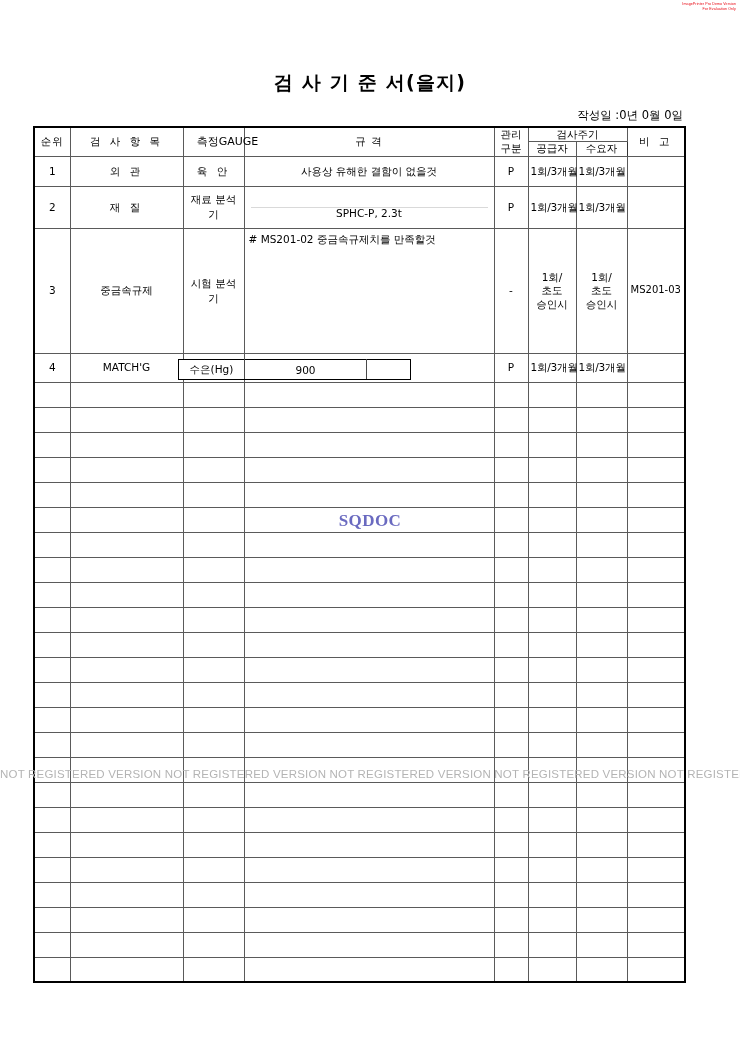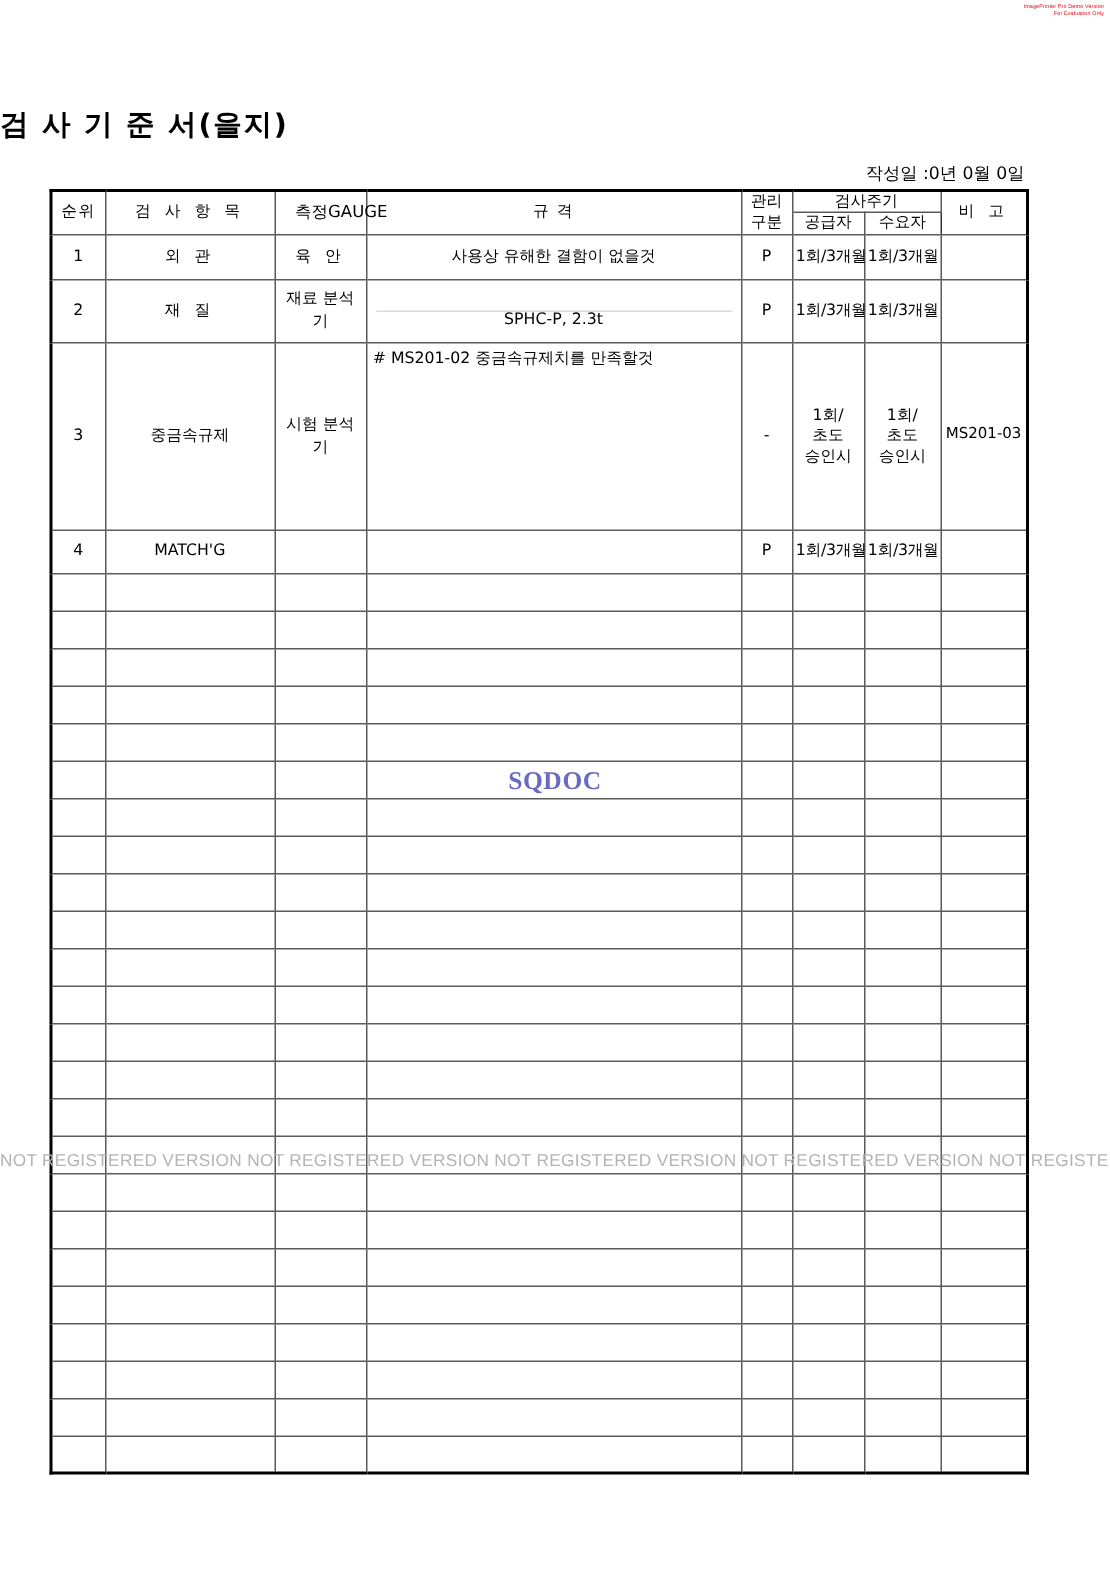--- a/index.html
+++ b/index.html
@@ -29,21 +29,21 @@
     font-family: "Liberation Sans", sans-serif;
     white-space: nowrap;
   }
 
   
   .doc-title {
     position: absolute;
     top: 70px;
     left: 0;
     width: 740px;
-    text-align: left;
+    text-align: center;
     font-size: 19px;
     font-weight: bold;
     letter-spacing: 1.2px;
     font-family: "DejaVu Sans", "Liberation Sans", sans-serif;
   }
 
   
   .date-line {
     position: absolute;
     top: 108px;
@@ -537,18 +537,23 @@
     </tbody>
 </table>
 
 <table class="subtable">
   <colgroup>
     <col style="width:66px">
     <col style="width:122px">
     <col style="width:44px">
   </colgroup>
   <tbody>
+    <tr>
+      <td>수은(Hg)</td>
+      <td>900</td>
+      <td></td>
+    </tr>
   </tbody>
 </table>
 
 <div class="sqdoc">SQDOC</div>
 
 <div class="notreg-band">NOT REGISTERED VERSION NOT REGISTERED VERSION NOT REGISTERED VERSION NOT REGISTERED VERSION NOT REGISTERED VERSION NOT REGI</div>
 
 </body></html>

